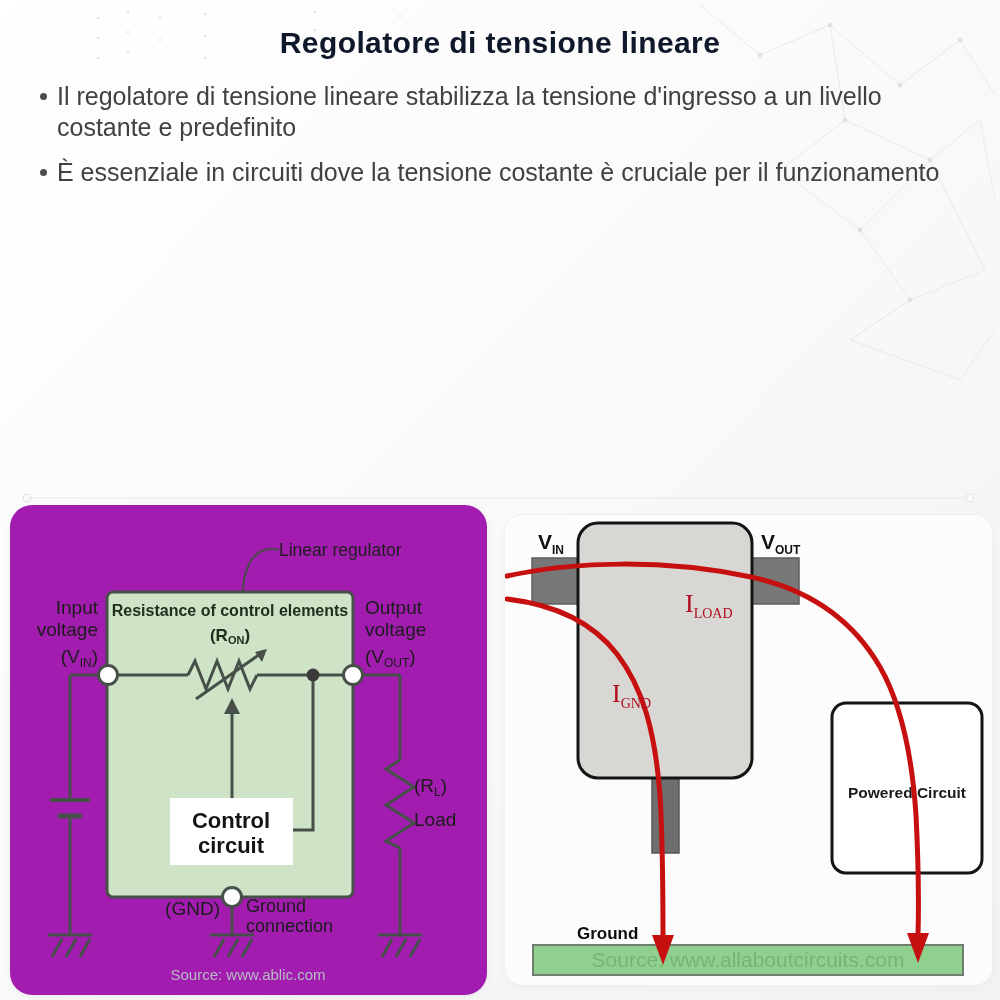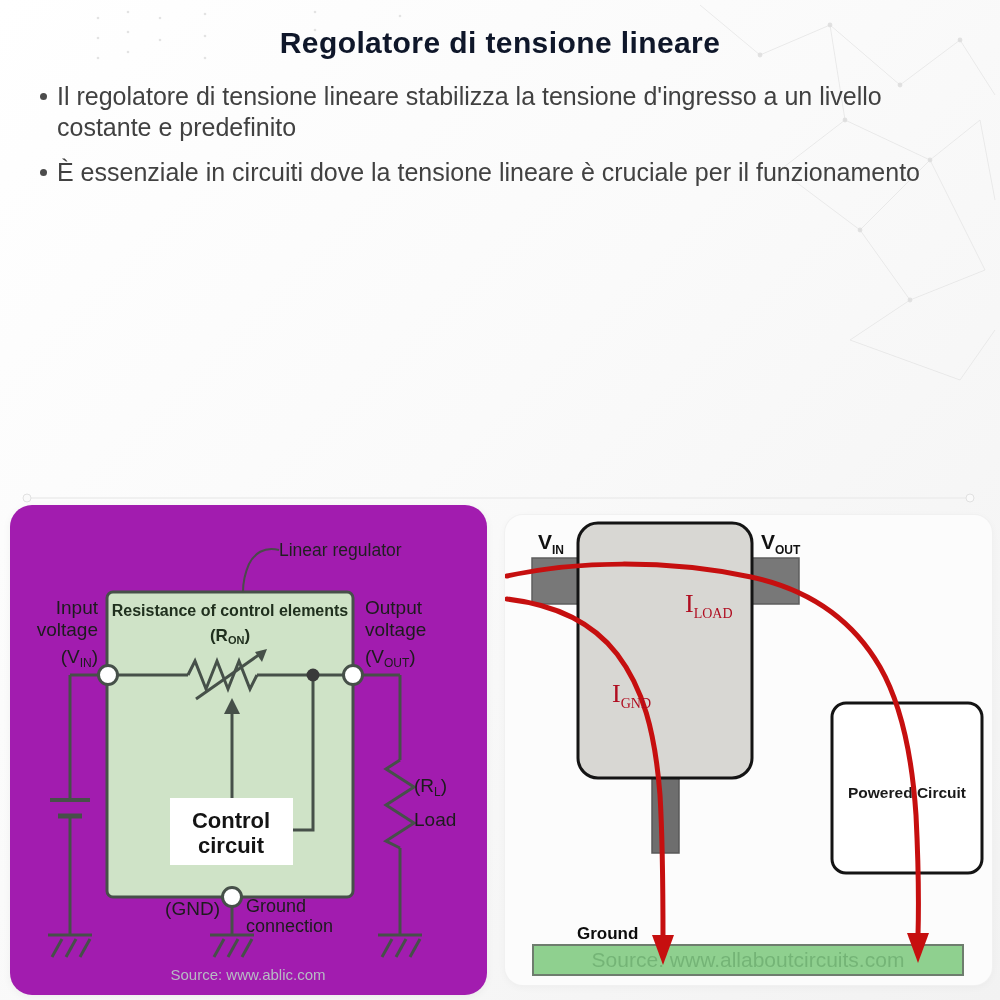--- a/index.html
+++ b/index.html
@@ -82,21 +82,21 @@
     </g>
     <line x1="31" y1="498" x2="966" y2="498" stroke="#ececec" stroke-width="1.5"></line>
     <circle cx="27" cy="498" r="4" fill="#fafafa" stroke="#e1e1e1"></circle>
     <circle cx="970" cy="498" r="4" fill="#fafafa" stroke="#e1e1e1"></circle>
   </svg>
 
   <h1 class="title">Regolatore di tensione lineare</h1>
 
   <ul class="bullets">
     <li><span class="dot"></span><span>Il regolatore di tensione lineare stabilizza la tensione d'ingresso a un livello costante e predefinito</span></li>
-    <li><span class="dot"></span><span>È essenziale in circuiti dove la tensione lineare è cruciale per il funzionamento</span></li>
+    <li><span class="dot"></span><span>È essenziale in circuiti dove la tensione costante è cruciale per il funzionamento</span></li>
   </ul>
 
   <div class="panel-left">
     <svg width="477" height="490" viewBox="0 0 477 490">
 
       <rect x="97" y="87" width="246" height="305" rx="6" fill="#cfe3c7" stroke="#465049" stroke-width="3"></rect>
 
       <path d="M269,45 C254,41 244,49 239,59 C235,68 233,77 233,87" fill="none" stroke="#4a4a4a" stroke-width="2"></path>
 
       <g stroke="#465049" stroke-width="3" fill="none">

